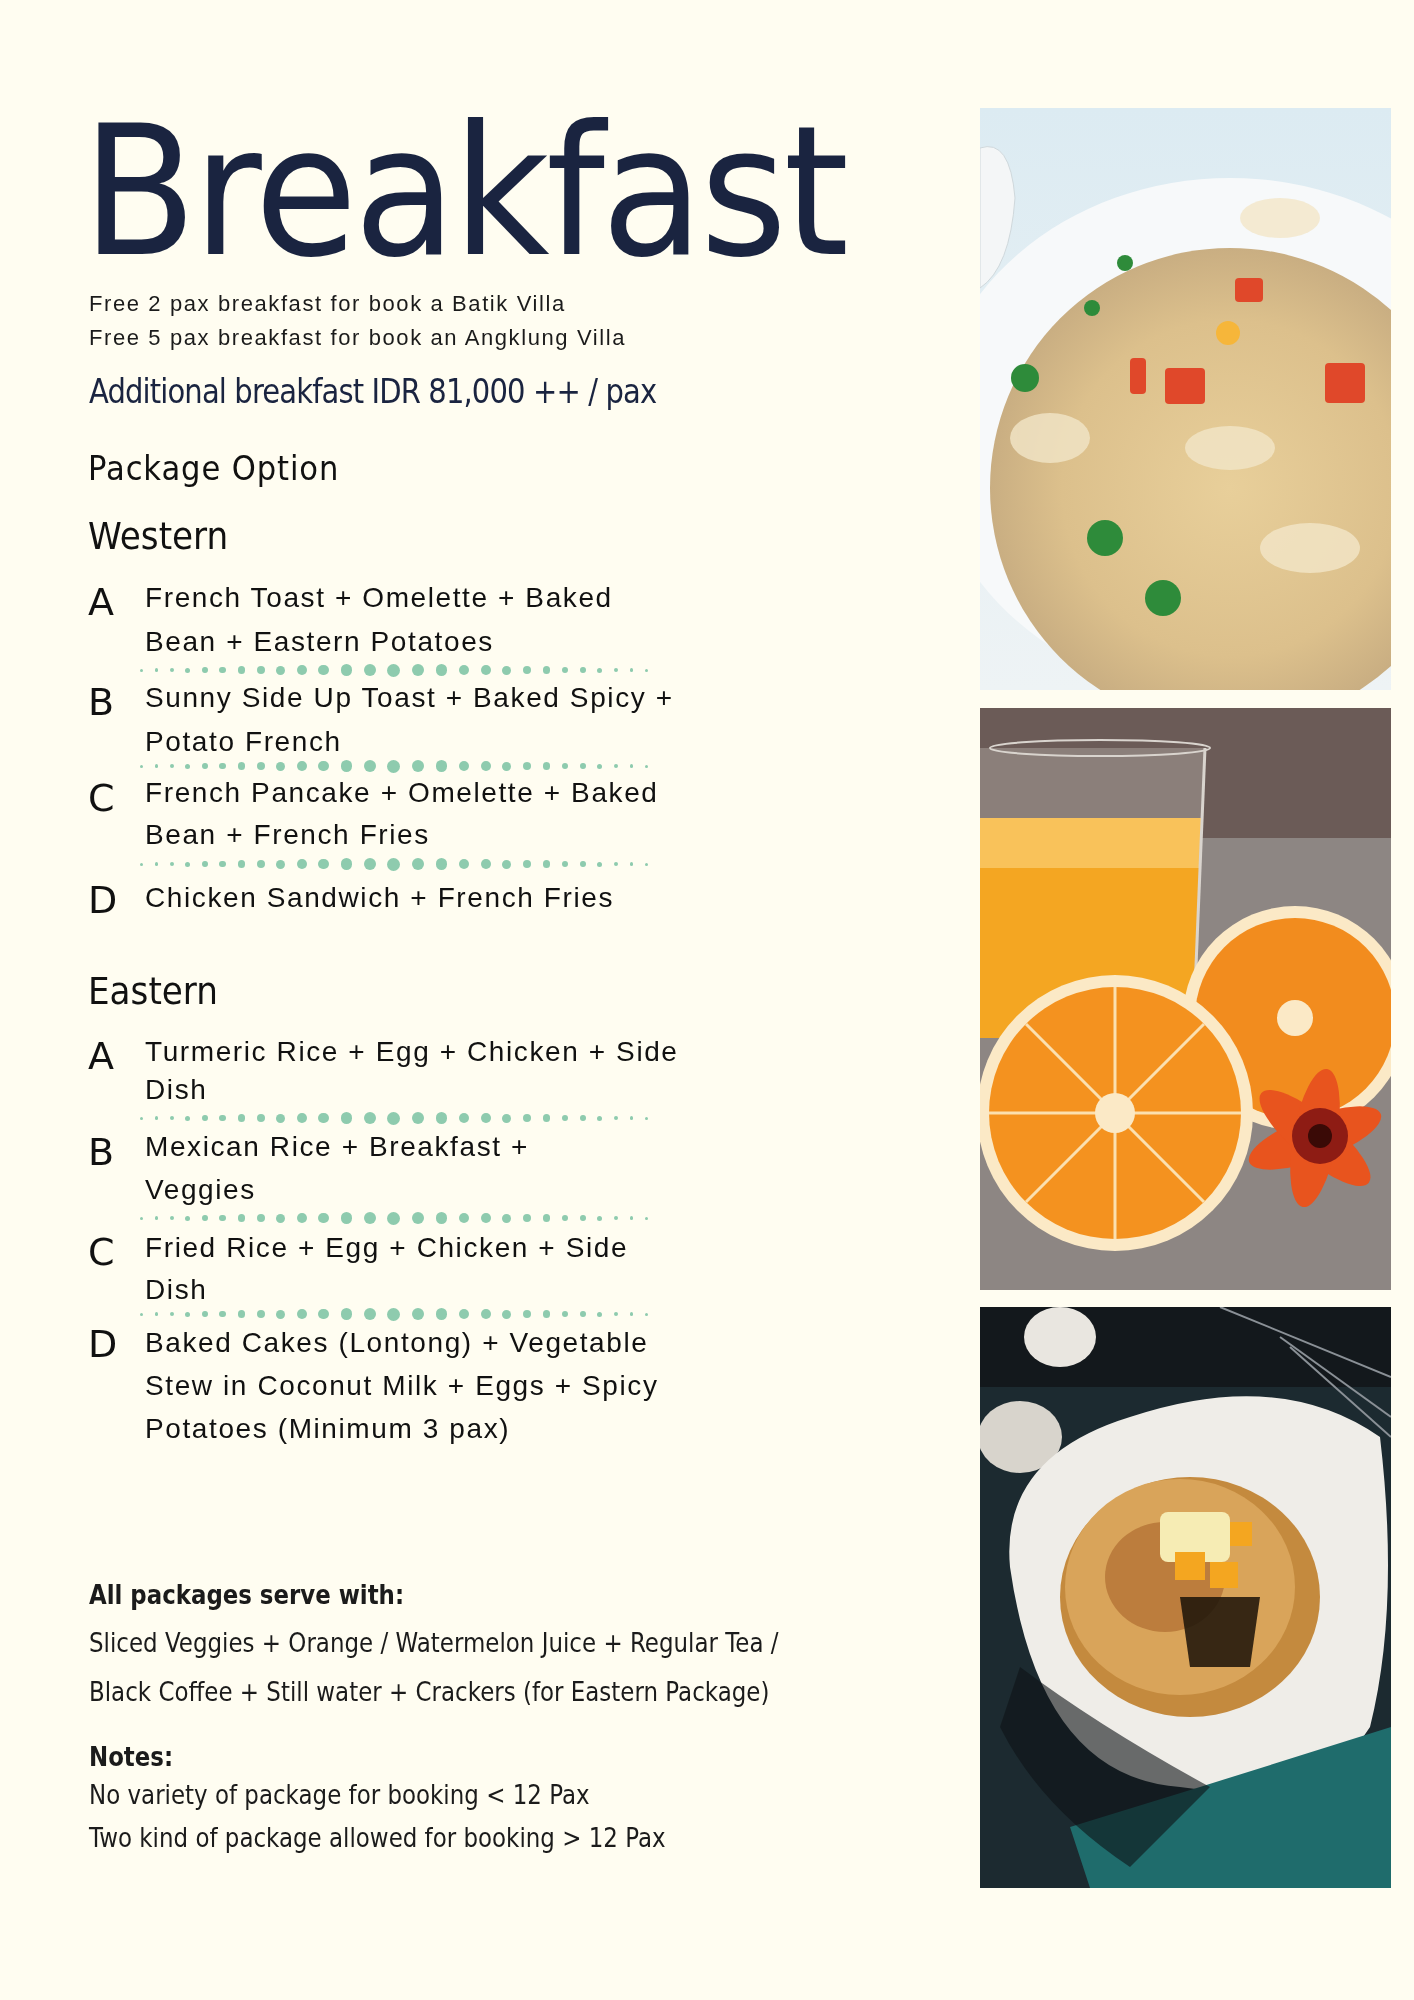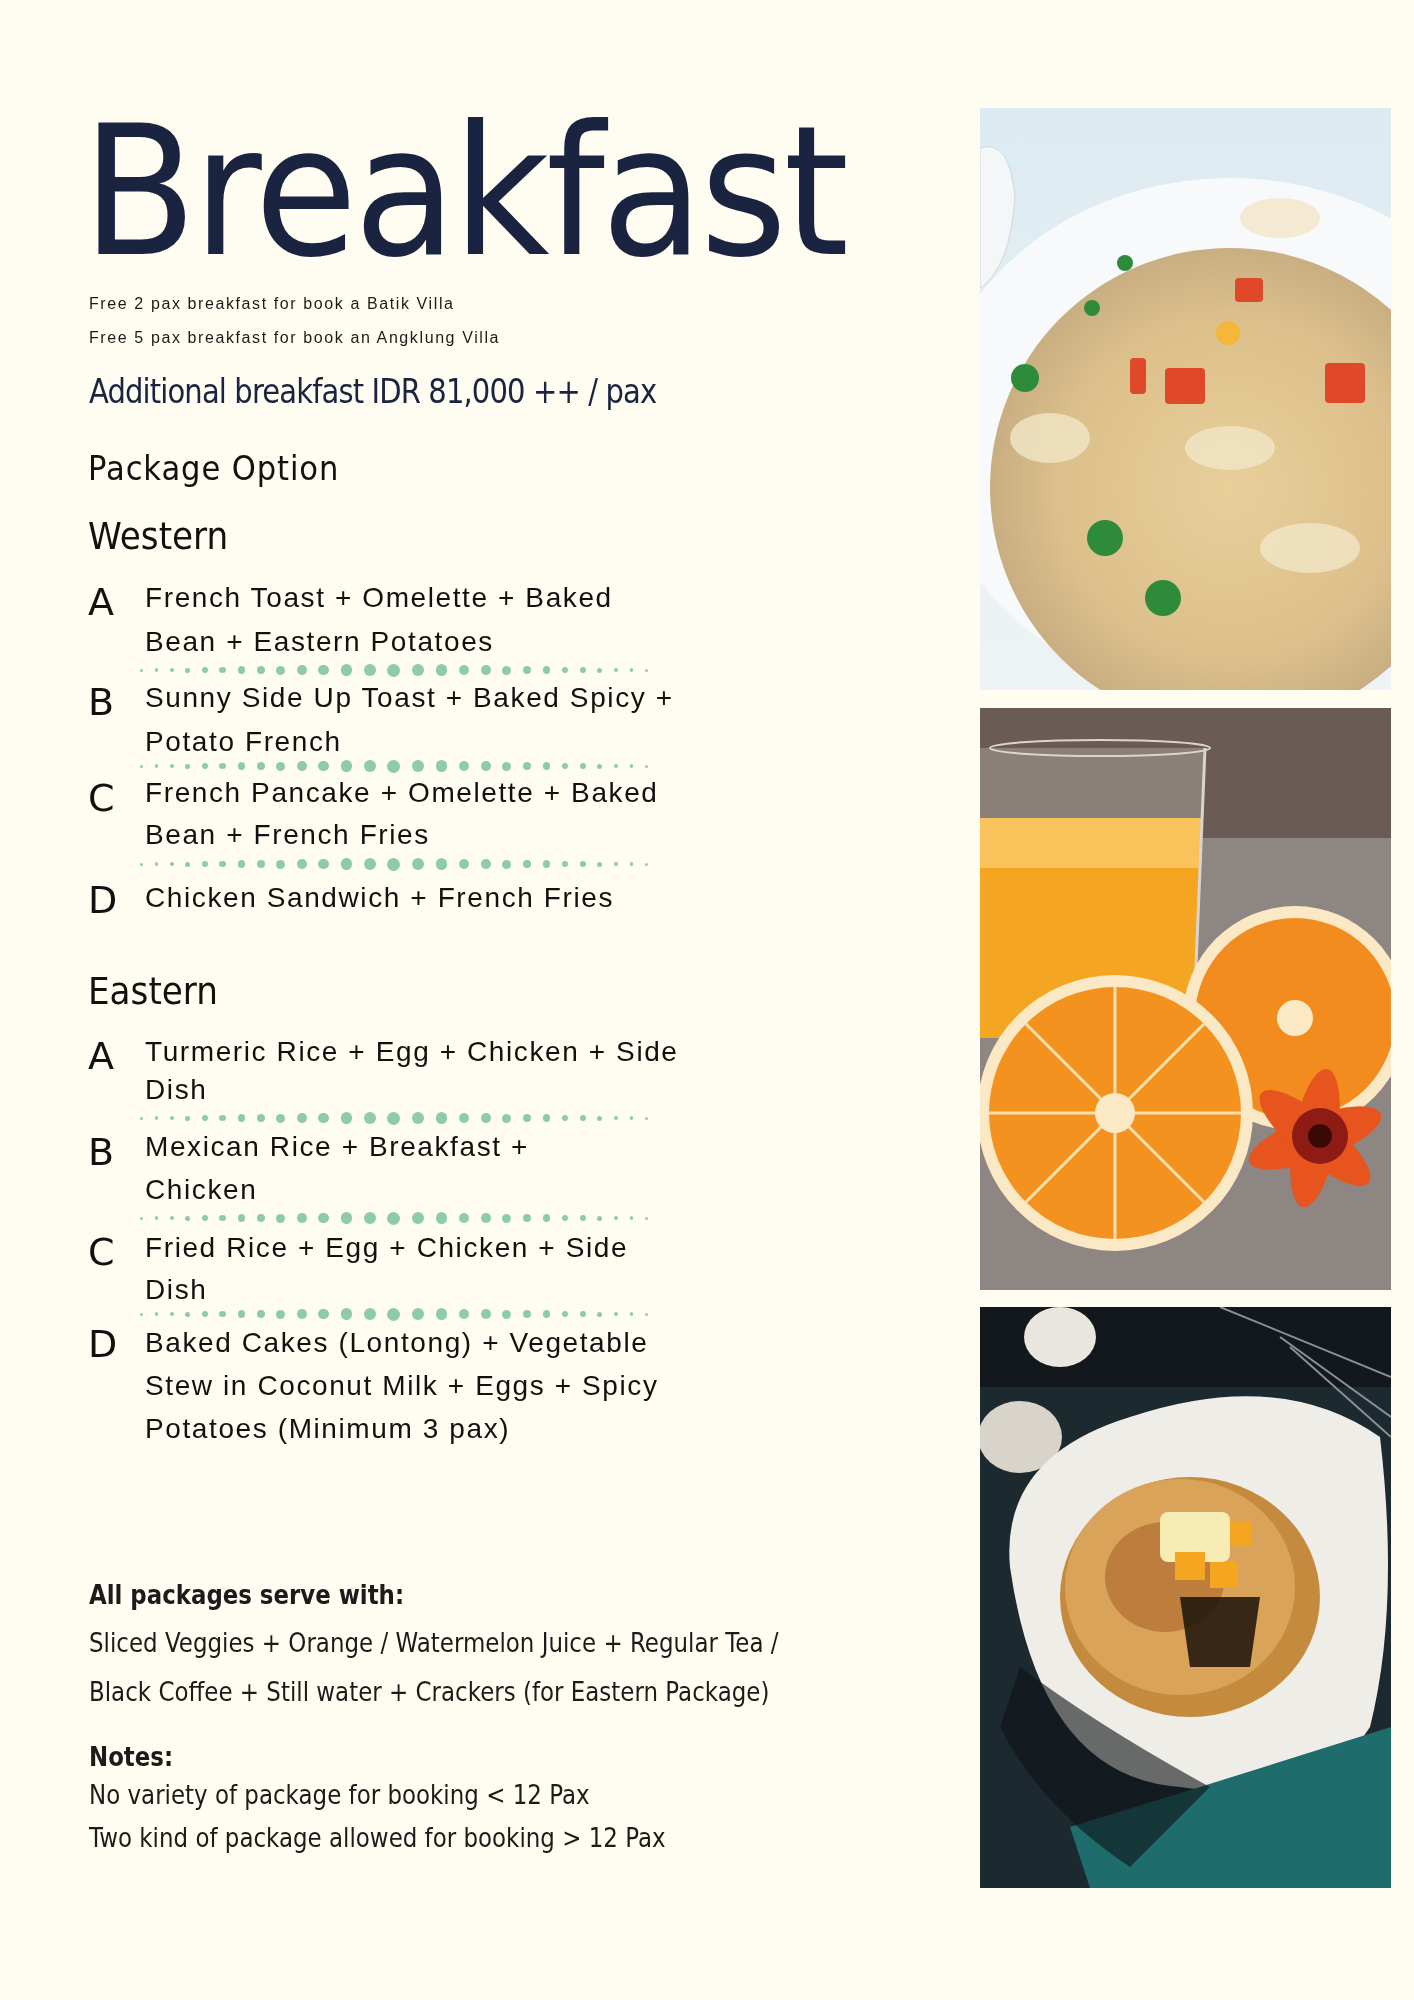--- a/index.html
+++ b/index.html
@@ -15,21 +15,21 @@
 
     
     .title {
       left: 82px; top: 92px;
       font-family: "DejaVu Sans", sans-serif;
       font-size: 180px; line-height: 200px;
       color: #1a2440; letter-spacing: -4px;
       transform: scaleX(0.93); transform-origin: left top;
     }
     .free-line {
-      left: 89px; font-size: 16px; line-height: 26px;
+      left: 89px; font-size: 22px; line-height: 26px;
       letter-spacing: 1.6px; color: #1b1b1b;
     }
     .additional {
       left: 89px; top: 372px;
       font-family: "DejaVu Sans", sans-serif;
       font-size: 33px; line-height: 40px; color: #1a2440;
       letter-spacing: -1px;
       transform: scaleX(0.88); transform-origin: left top;
     }
     .pkg-option {
@@ -231,21 +231,21 @@
     <span style="width: 5.8px; height: 5.8px;"></span>
     <span style="width: 5px; height: 5px;"></span>
     <span style="width: 4.2px; height: 4.2px;"></span>
     <span style="width: 3.4px; height: 3.4px;"></span>
     <span style="width: 3px; height: 3px;"></span>
   </div>
 
 <div>
   <div class="abs item-letter" style="top:1130px">B</div>
   <div class="abs item-line" style="top:1131px">Mexican Rice + Breakfast +</div>
-  <div class="abs item-line" style="top:1174px">Chicken</div>
+  <div class="abs item-line" style="top:1174px">Veggies</div>
 </div>
 <div class="dots" style="top:1210px">
     <span style="width: 3px; height: 3px;"></span>
     <span style="width: 3.4px; height: 3.4px;"></span>
     <span style="width: 4.2px; height: 4.2px;"></span>
     <span style="width: 5px; height: 5px;"></span>
     <span style="width: 5.8px; height: 5.8px;"></span>
     <span style="width: 6.6px; height: 6.6px;"></span>
     <span style="width: 7.4px; height: 7.4px;"></span>
     <span style="width: 8.2px; height: 8.2px;"></span>

